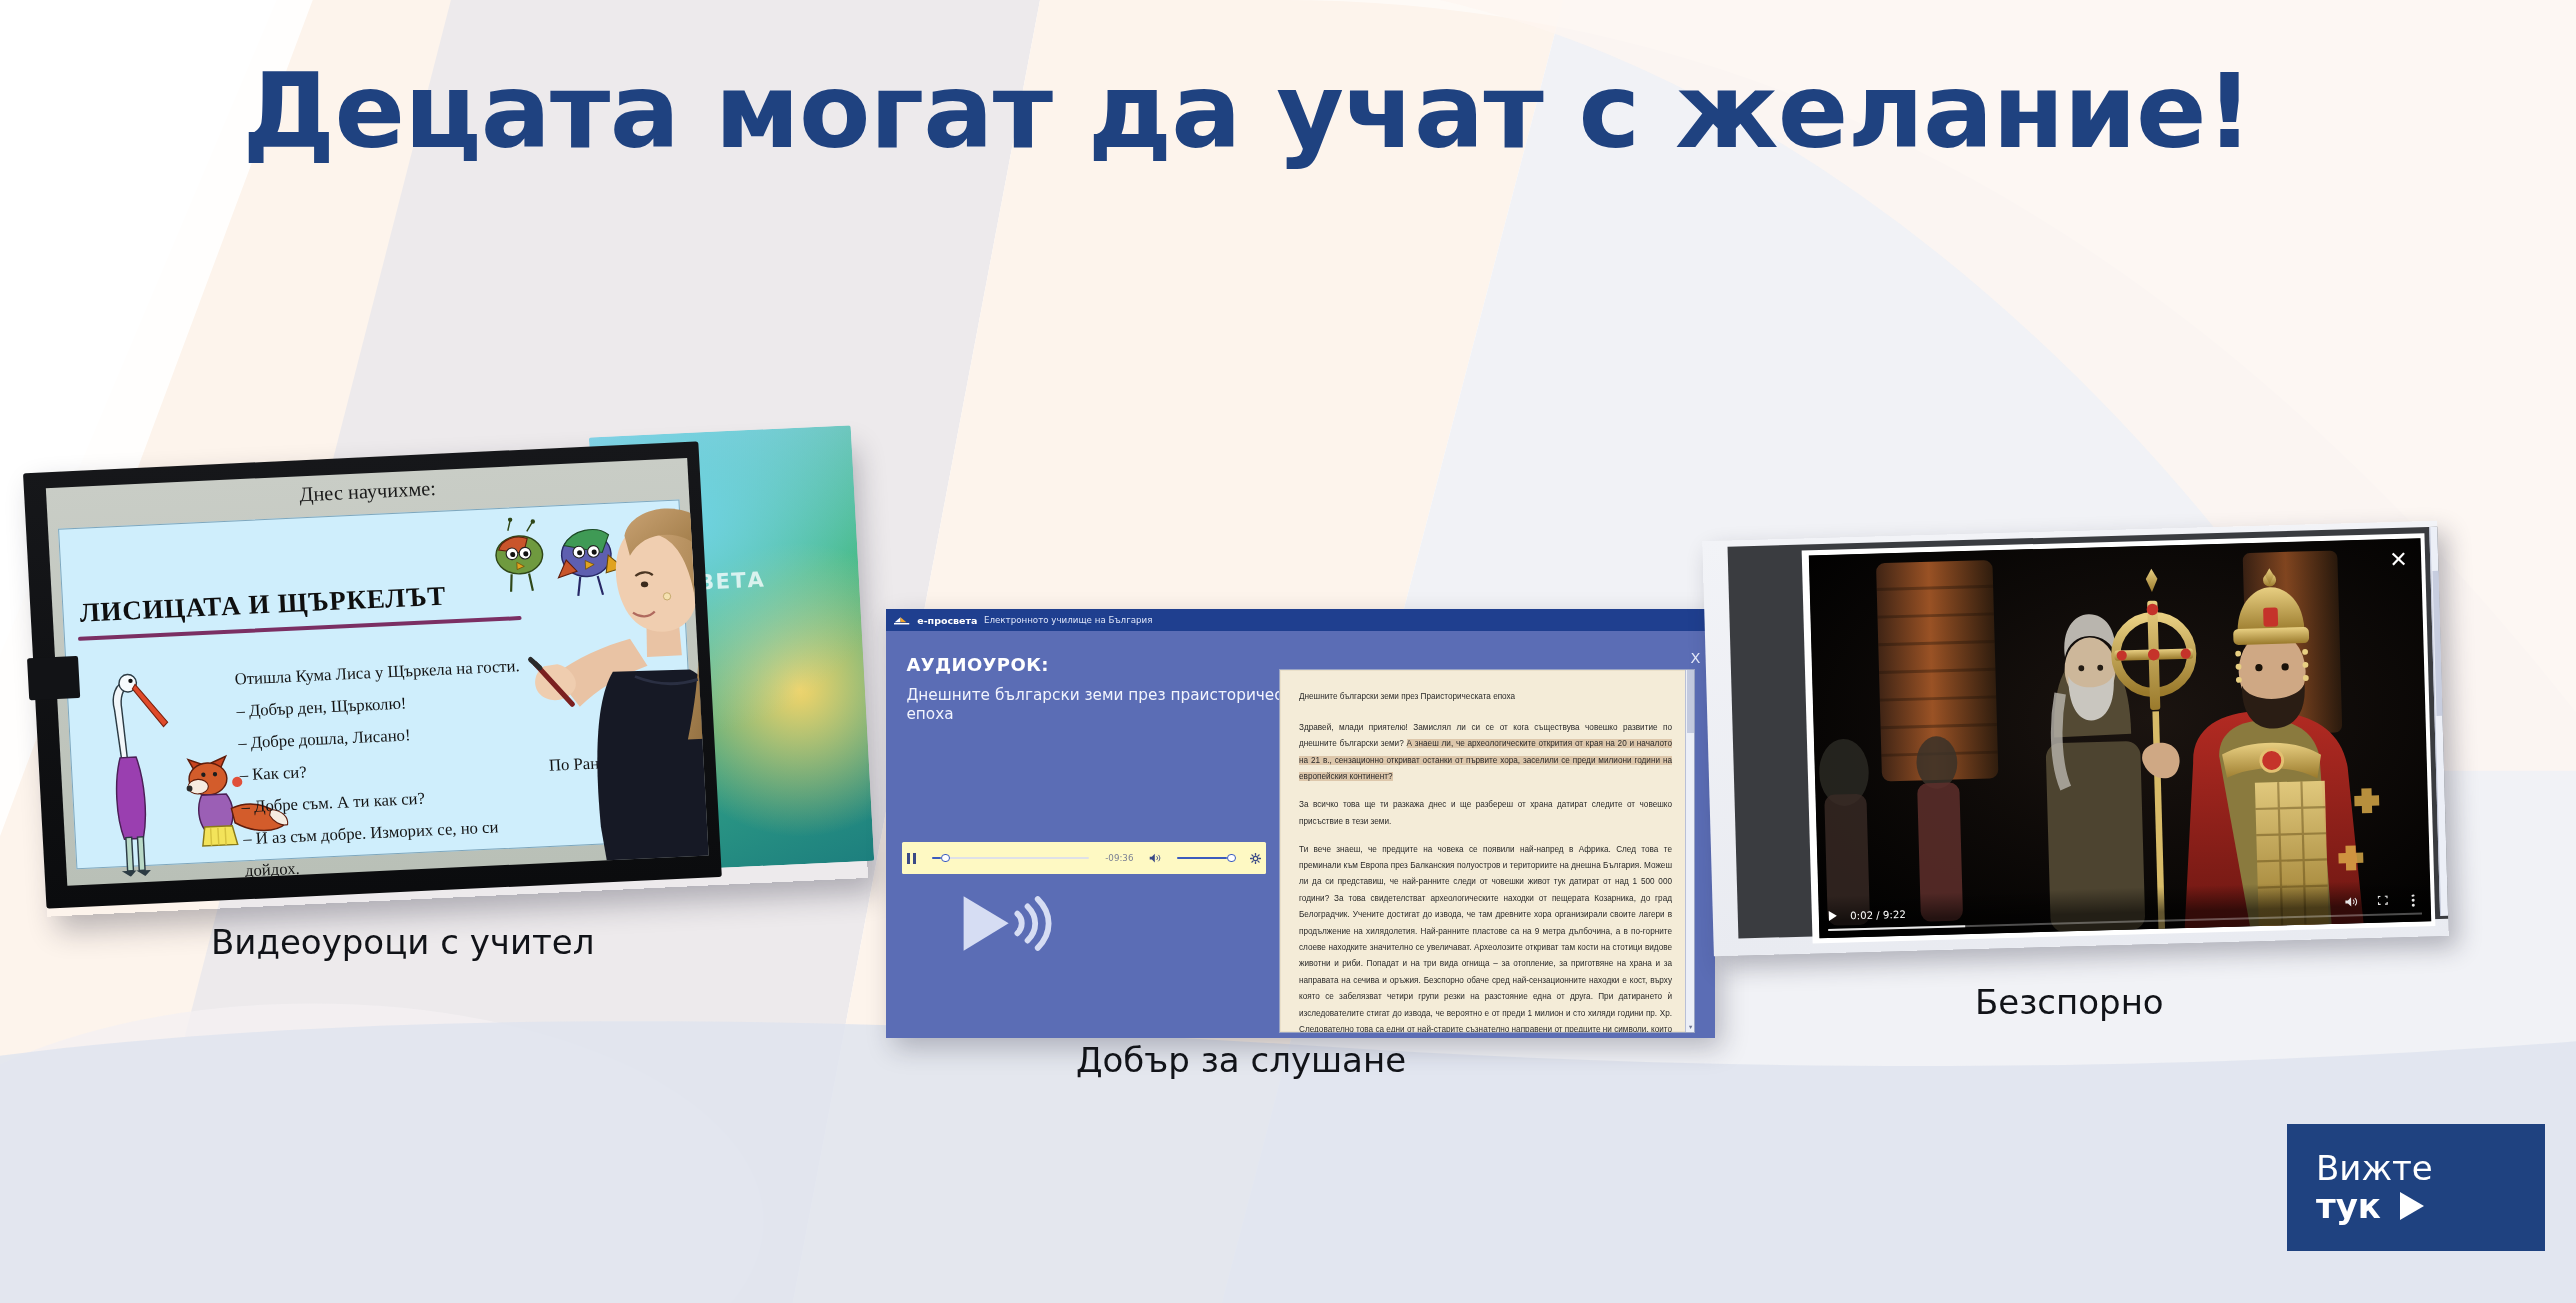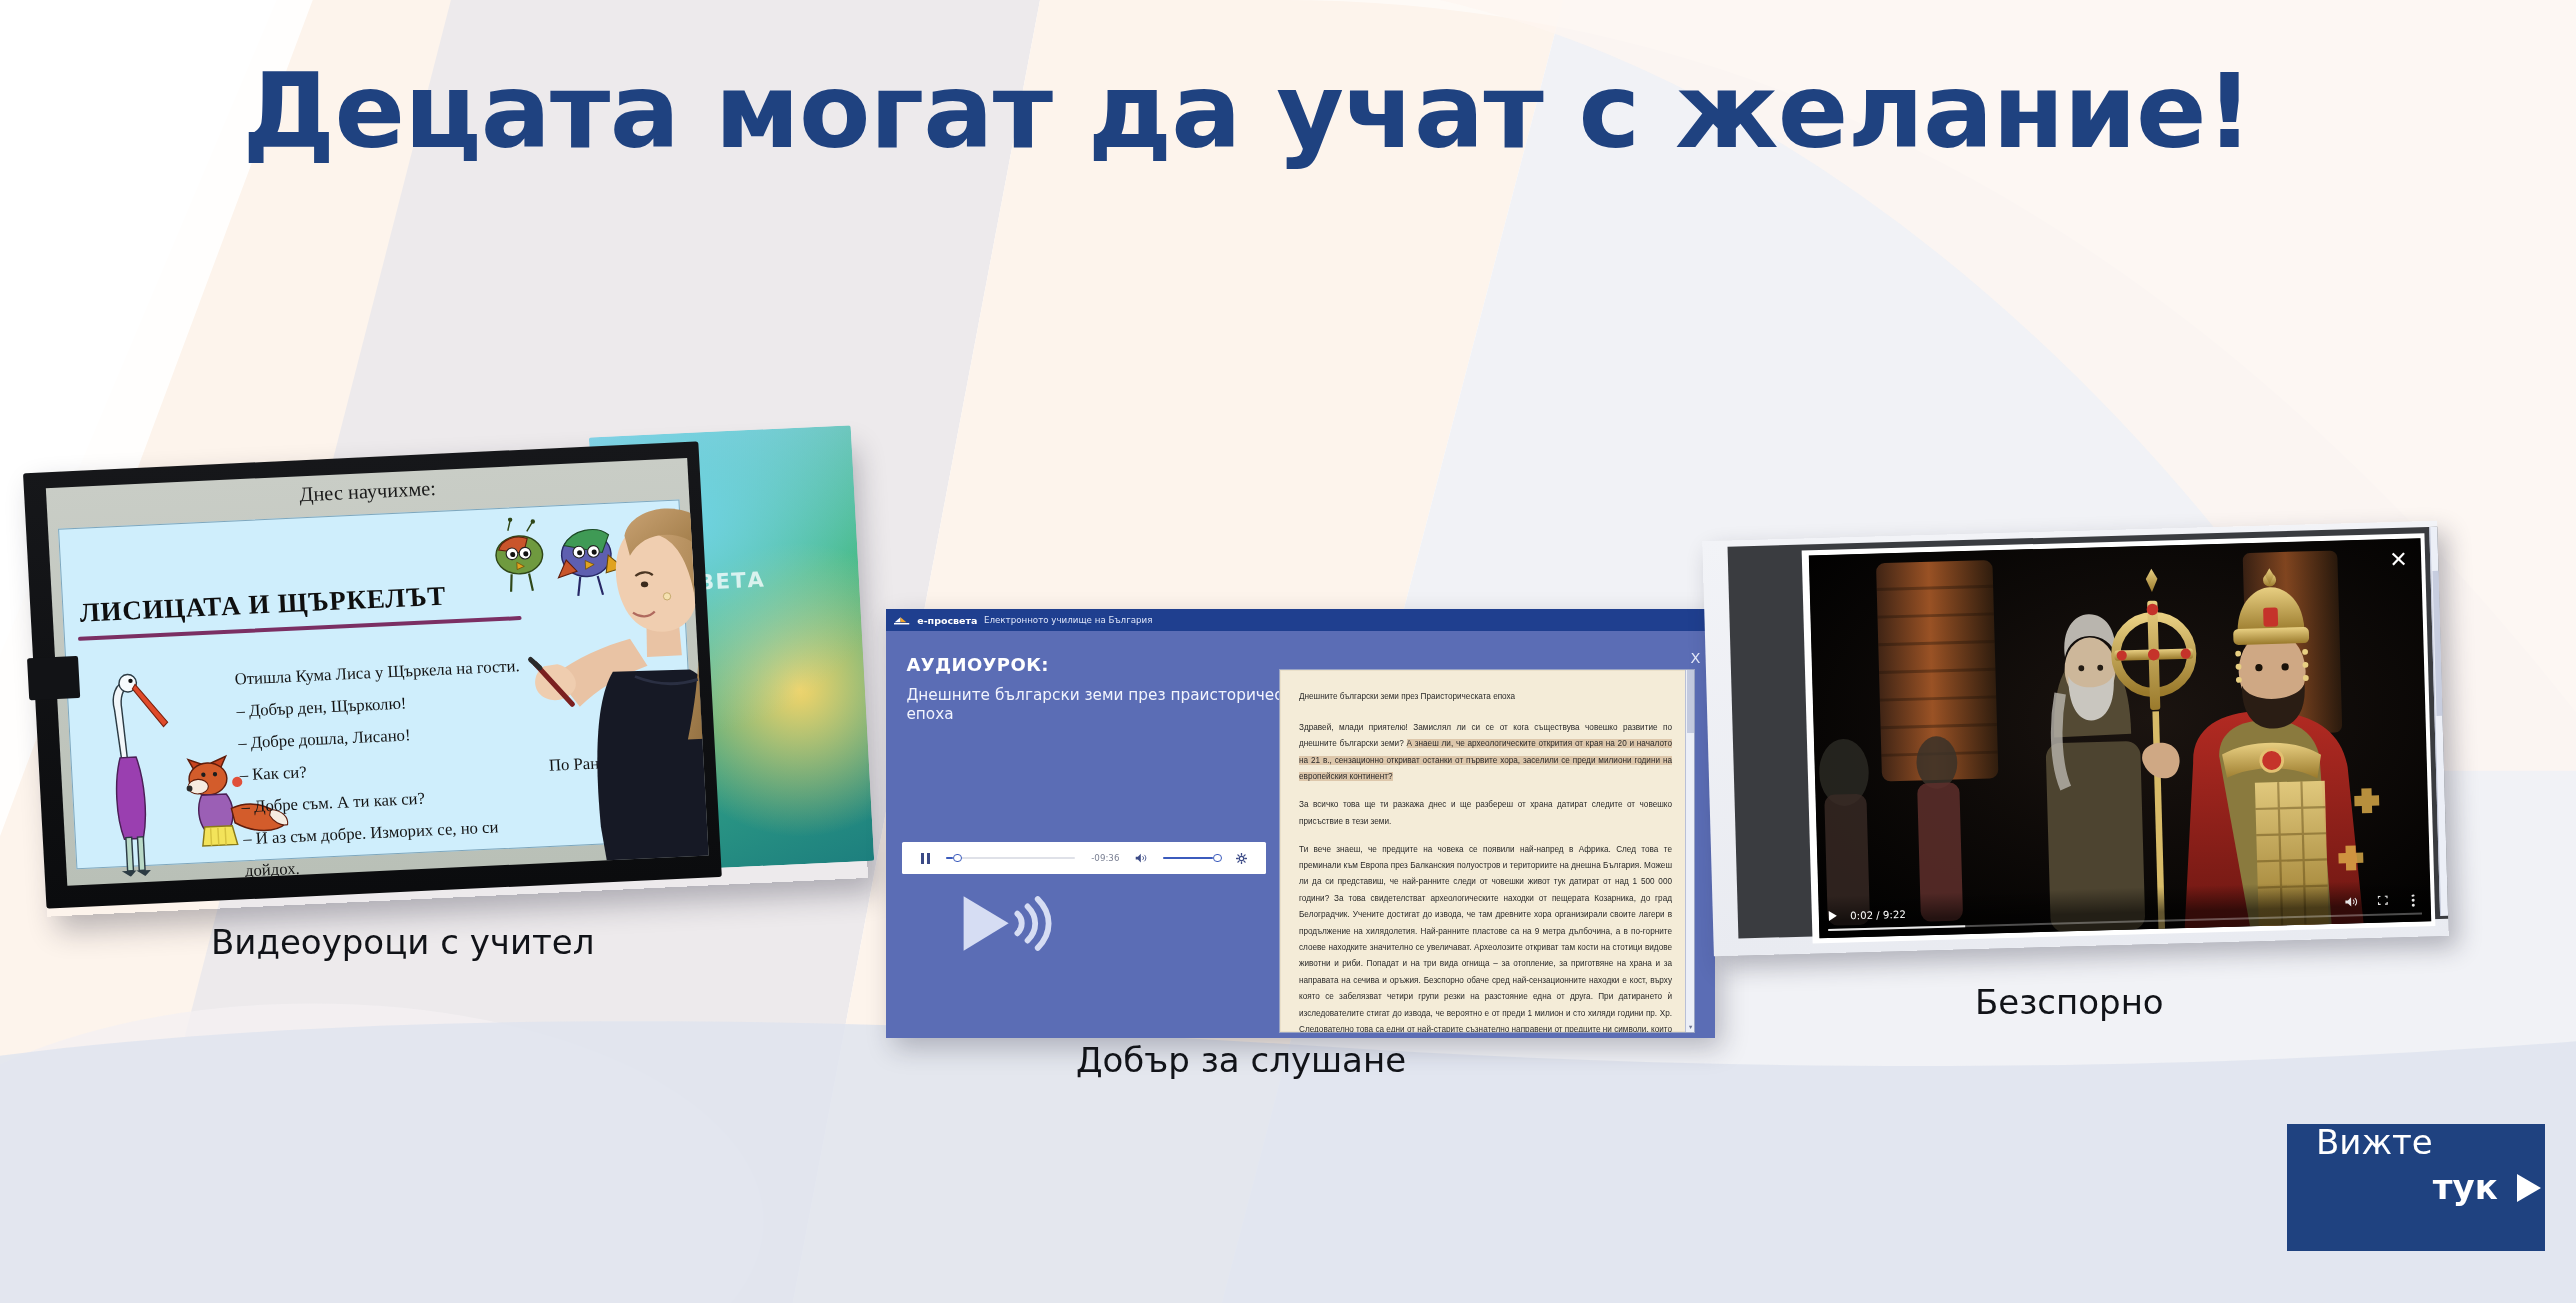--- a/index.html
+++ b/index.html
@@ -151,22 +151,22 @@
   }
   .au-subtitle{
     position:absolute;left:20.4px;top:55px;width:422px;
     font-family:"DejaVu Sans",sans-serif;font-size:15.3px;color:#f2f4fd;line-height:1.25;
   }
   .au-close{
     position:absolute;right:14.5px;top:19px;
     font-family:"DejaVu Sans",sans-serif;font-size:14.5px;color:#e8ecfb;cursor:pointer;
   }
   .au-player{
-    position:absolute;left:16px;top:211px;width:364px;height:32px;background:#ffffff;
-    display:flex;align-items:center;gap:16px;padding:0 19px;border-radius:1.5px;
+    position:absolute;left:16px;top:211px;width:364px;height:32px;background:#fef9c3;
+    display:flex;align-items:center;gap:16px;padding:0 5px;border-radius:1.5px;
   }
   .pp-pause{width:8.7px;height:11px;flex:none;position:relative;}
   .pp-pause i{position:absolute;top:0;width:2.9px;height:11px;background:#3b4a86;}
   .pp-pause i:first-child{left:0;} .pp-pause i:last-child{left:5.8px;}
   .pp-track{position:relative;flex:1;height:2.9px;background:#dfe1e8;border-radius:1.5px;}
   .pp-track .fill{position:absolute;left:0;top:0;height:100%;width:6%;background:#3b5bbd;border-radius:1.5px;}
   .pp-track .knob{position:absolute;left:6%;top:-2.9px;width:8.7px;height:8.7px;border-radius:50%;background:#fff;border:1.5px solid #3b5bbd;}
   .pp-time{font-family:"DejaVu Sans",sans-serif;font-size:8.7px;color:#7b8194;flex:none;}
   .pp-vol{width:11.6px;height:10.2px;flex:none;}
   .pp-vtrack{position:relative;width:57px;height:2.9px;background:#dfe1e8;border-radius:1.5px;flex:none;}
@@ -239,21 +239,21 @@
   .vd-kebab{position:absolute;right:16px;bottom:15.3px;width:2.9px;height:12.4px;}
   .vd-kebab i{display:block;width:2.9px;height:2.9px;background:#e7e7e7;border-radius:50%;margin-bottom:1.8px;}
   .vd-bar{position:absolute;left:8.7px;right:8.7px;bottom:7.3px;height:2.2px;background:rgba(255,255,255,.30);}
   .vd-bar .p{position:absolute;left:0;top:0;height:100%;width:23%;background:#e9e9e9;}
   .vd-scroll{position:absolute;right:0;top:5.8px;width:8px;bottom:20.4px;background:#eceff7;border-left:0.7px solid #c1c7d8;}
   .vd-scroll .th{position:absolute;left:0.7px;top:44px;width:6.5px;height:145px;background:#c7cddf;}
 
   
   #cta{
     position:absolute;z-index:12;left:2287px;top:1124px;width:258px;height:127px;
-    background:#1f4280;display:flex;flex-direction:row;justify-content:flex-start;
+    background:#1f4280;display:flex;flex-direction:column;justify-content:center;
     padding-left:29px;
   }
   #cta .c1{font-family:"DejaVu Sans",sans-serif;font-size:34px;color:#fff;line-height:1.08;}
   #cta .c2{font-family:"DejaVu Sans",sans-serif;font-weight:700;font-size:34px;color:#fff;line-height:1.12;display:flex;align-items:center;gap:19px;}
   #cta .tri{width:0;height:0;border-left:24px solid #fff;border-top:14.5px solid transparent;border-bottom:14.5px solid transparent;}
 </style>
 </head>
 <body>
 
 <div id="bg">

